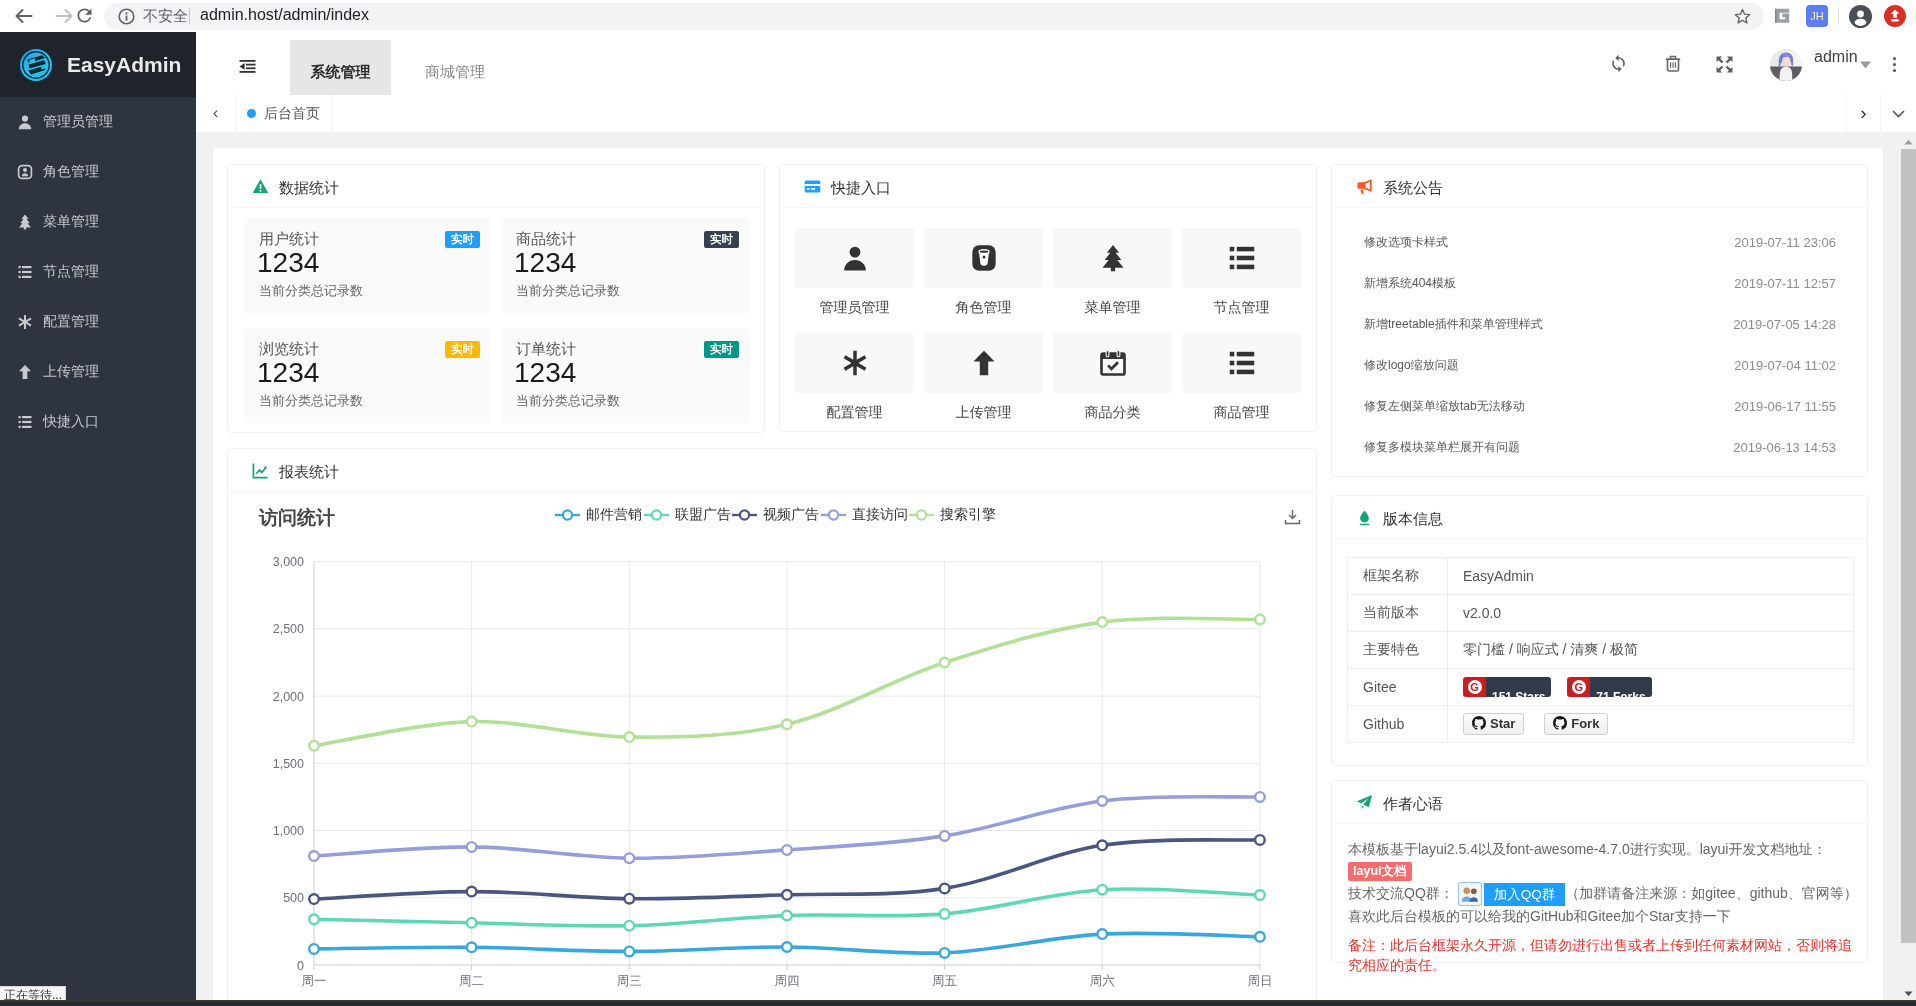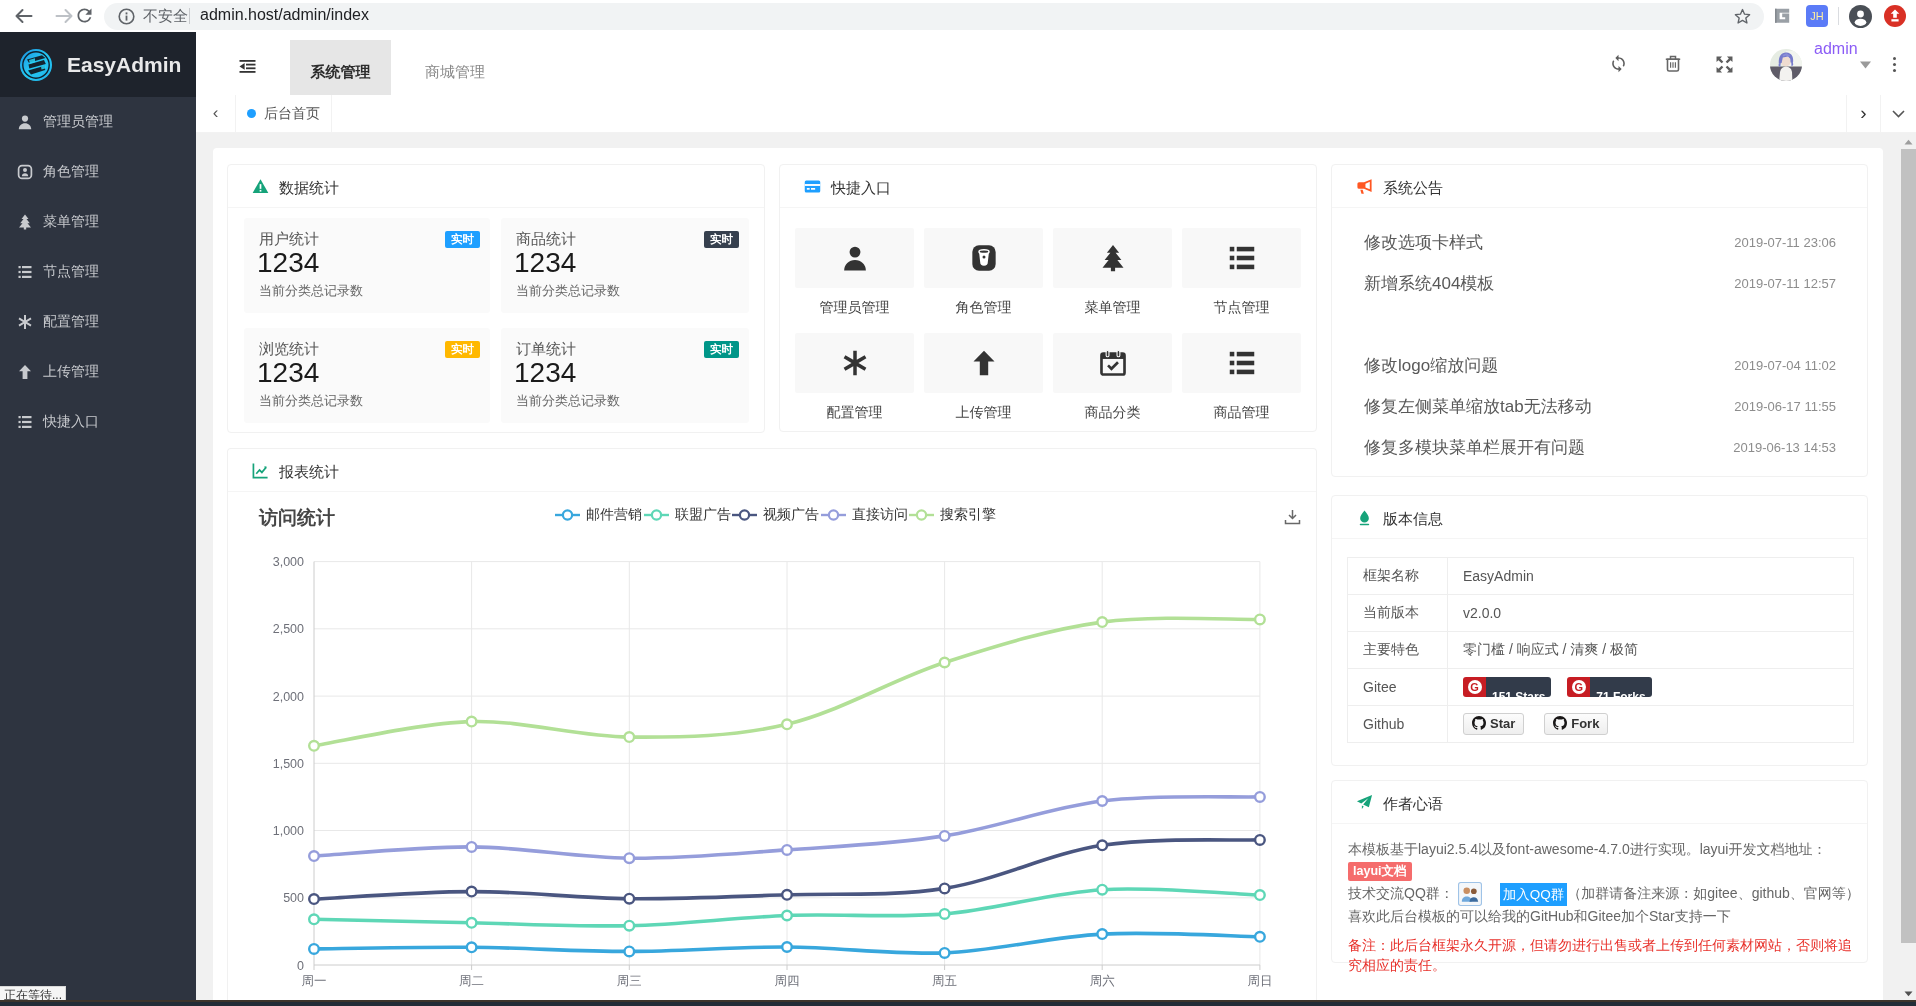--- a/index.html
+++ b/index.html
@@ -36,31 +36,31 @@
 .sbox .bdg{position:absolute;right:10px;top:13px;height:17px;line-height:17px;padding:0 6px;border-radius:2px;color:#fff;font-size:11.5px;font-weight:bold}
 .sbox .num{position:absolute;left:13px;top:29px;font-size:28px;color:#1a1a1a}
 .sbox .t2{position:absolute;left:15px;top:64px;font-size:13px;color:#666}
 
 .qcell{position:absolute;width:119px;text-align:center}
 .qbox{width:119px;height:60px;background:#f8f8f8;border-radius:2px;position:relative}
 .qbox svg{position:absolute;left:50%;top:50%;transform:translate(-50%,-50%)}
 .qlab{margin-top:11px;font-size:14px;color:#444}
 
 .arow{position:absolute;left:32px;right:31px;height:41px;line-height:41px}
-.arow .at{float:left;font-size:17px;color:#595959}
+.arow .at{float:left;font-size:12px;color:#595959}
 .arow .ad{float:right;font-size:13px;color:#8d8d8d}
 
 #vtable{position:absolute;left:15px;top:61px;width:507px;border-collapse:collapse}
 #vtable td{border:1px solid #eee;height:37px;padding:0 15px;font-size:14px;color:#555}
 #vtable td.l{width:100px}
 
 #author .abs{white-space:nowrap}
 .redtx{color:#e8302a}
 .badge-doc{display:inline-block;background:#f56c6c;color:#fff;font-size:12.5px;font-weight:bold;line-height:19px;padding:0 5px;border-radius:2px}
-.badge-qq{display:inline-block;background:#1E9FFF;color:#fff;font-size:13.5px;line-height:23px;height:23px;padding:0 3px;margin-left:18px}
+.badge-qq{display:inline-block;background:#1E9FFF;color:#fff;font-size:13.5px;line-height:23px;height:23px;padding:0 10px;margin-left:2px}
 
 .gbadge{display:inline-block;height:20px;border-radius:3px;overflow:hidden;vertical-align:middle;white-space:nowrap}
 .gred{display:inline-block;background:#c71d23;width:23px;height:20px;text-align:center;vertical-align:top}
 .gcir{display:inline-block;margin-top:3px;width:14px;height:14px;border-radius:50%;background:#fff;color:#c71d23;font-size:11px;font-weight:bold;line-height:14px}
 .gdark{display:inline-block;background:#323b4a;color:#fff;font-size:12px;font-weight:bold;height:32px;line-height:20px;padding:10px 6px;vertical-align:top}
 .ghbtn{display:inline-block;height:22px;line-height:20px;padding:0 8px;border:1px solid #d0d0d0;border-radius:3px;background:linear-gradient(#fcfcfc,#eee);font-size:13px;font-weight:bold;color:#333;vertical-align:middle}
 
 #sbar{left:1900px;top:133px;width:16px;height:873px;background:#f1f1f1}
 #sthumb{left:1901px;top:149px;width:15px;height:794px;background:#c1c1c1}
 .lgd{position:absolute;top:57px;font-size:14px;color:#333;height:16px;line-height:16px}
@@ -228,21 +228,21 @@
         <rect width="32" height="32" fill="#e6ece3"></rect>
         <rect x="16" y="2" width="16" height="16" fill="#f2f5ef"></rect>
         <rect x="-2" y="17.5" width="36" height="15" fill="#5f5c68"></rect>
         <path d="M10 23c.8-3.6 2.8-5.2 6-5.2s5.4 1.6 6 5.2l.4 9H9.2z" fill="#f3f2f0"></path>
         <circle cx="15.8" cy="12.5" r="5" fill="#efdcd0"></circle>
         <path d="M8.8 14.5C8.2 6.8 12 3.2 16.6 3.6c4.8.4 7.4 4 6.4 10.4l-2.4-.6-.4-3.6-2.2-2.4-5.2 1-1.2 5.6z" fill="#767bcb"></path>
         <path d="M9 14.6c-1 1.8-.2 3.2 1.3 3.4l.5-4.8zM22.8 13.8c1 1.7.3 3.2-1.3 3.5l-.3-4.3z" fill="#767bcb"></path>
         <path d="M12.5 6l4-1.8 3.5 2.2-1.2 1.4-3-1.4-2.4 1.2z" fill="#8a8ed8"></path>
       </g>
     </svg>
-    <div class="abs" style="left:1618px;top:8px;font-size:16px;color:#8b5cf6">admin</div>
+    <div class="abs" style="left:1618px;top:16px;font-size:16px;color:#404040">admin</div>
     <svg class="abs" style="left:1664px;top:29px" width="11" height="8" viewBox="0 0 11 8">
           <path d="M0 0.5h11L5.5 7.5z" fill="#9a9a9a"></path>
         </svg>
     <div class="abs" style="left:1697px;top:25px;width:3.4px;height:3.4px;background:#555;border-radius:50%;box-shadow:0 6px 0 #555,0 12px 0 #555"></div>
   </div>
 </div>
 
 <div class="abs" id="tbar">
   <div class="tbtn" style="left:0;width:40px;border-right:1px solid #f2f2f2;font-size:17px">‹</div>
   <div class="tbtn" style="left:40px;width:96px;border-right:1px solid #f2f2f2;font-size:14px">
@@ -394,20 +394,24 @@
           </svg>
       <span class="ct">系统公告</span>
     </div>
     <div class="arow" style="top:57px">
           <span class="at">修改选项卡样式</span>
           <span class="ad">2019-07-11 23:06</span>
         </div>
     <div class="arow" style="top:98px">
           <span class="at">新增系统404模板</span>
           <span class="ad">2019-07-11 12:57</span>
+        </div>
+    <div class="arow" style="top:139px">
+          <span class="at">新增treetable插件和菜单管理样式</span>
+          <span class="ad">2019-07-05 14:28</span>
         </div>
     <div class="arow" style="top:180px">
           <span class="at">修改logo缩放问题</span>
           <span class="ad">2019-07-04 11:02</span>
         </div>
     <div class="arow" style="top:221px">
           <span class="at">修复左侧菜单缩放tab无法移动</span>
           <span class="ad">2019-06-17 11:55</span>
         </div>
     <div class="arow" style="top:262px">

